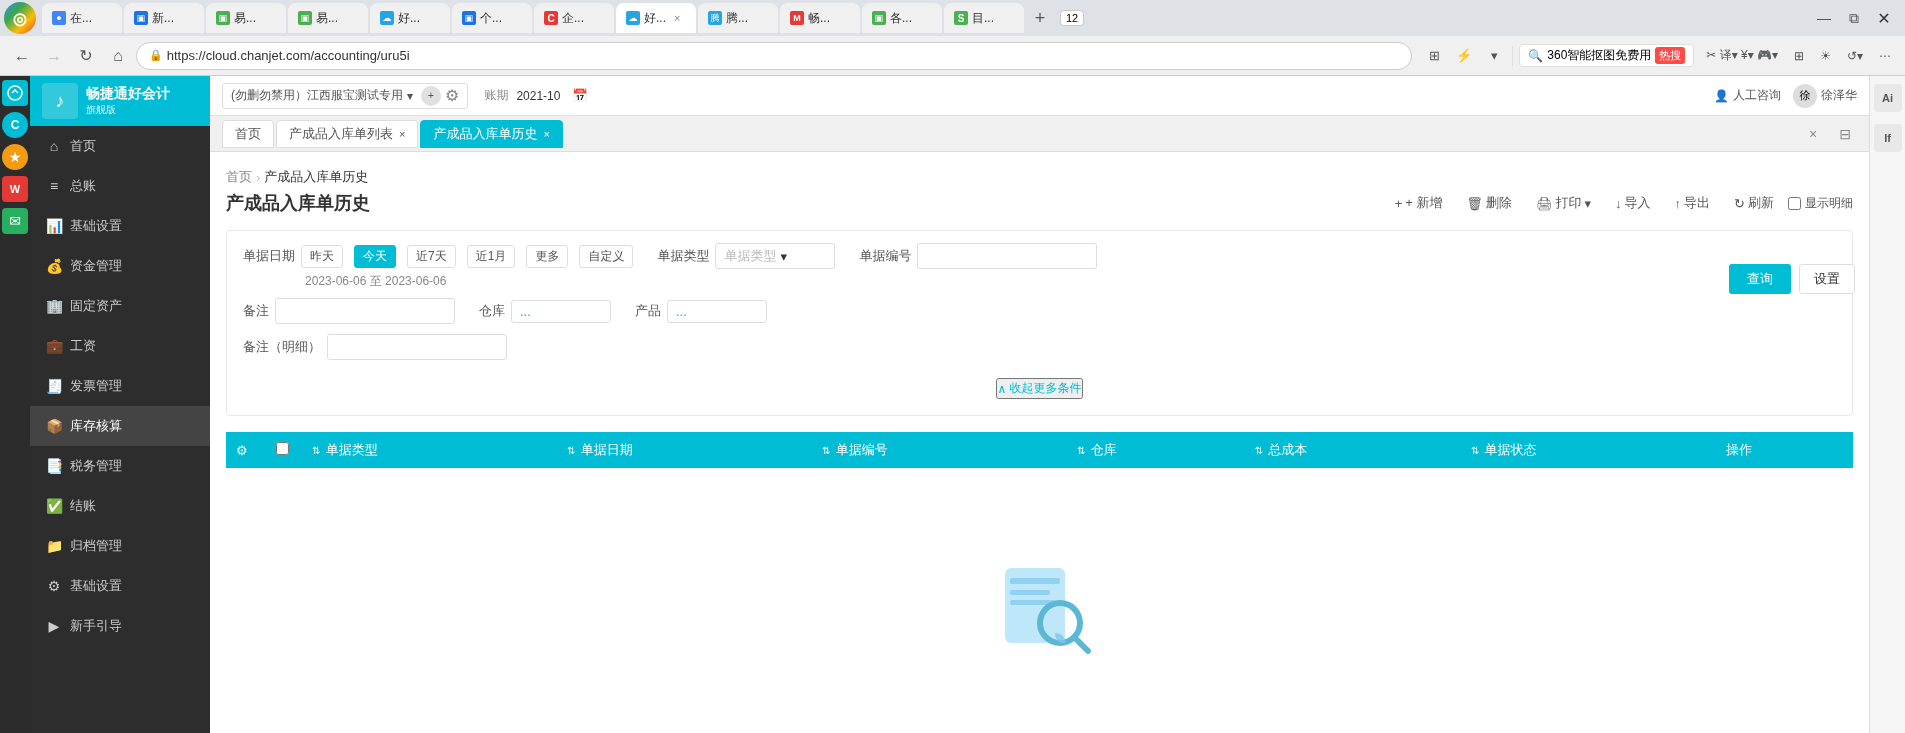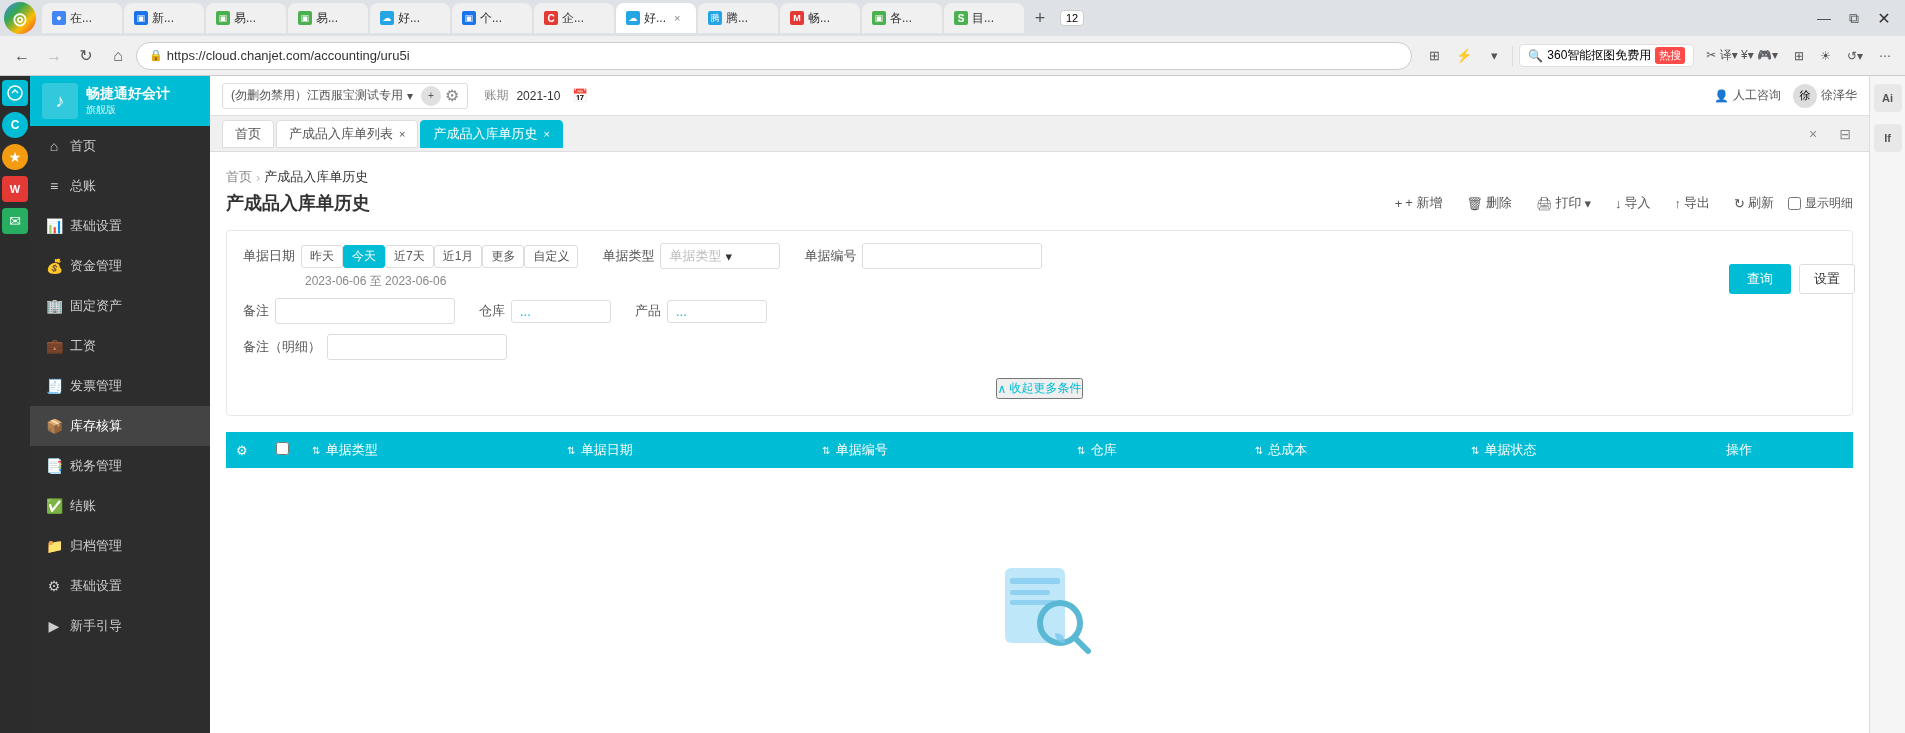--- a/index.html
+++ b/index.html
@@ -60,21 +60,21 @@
     
     .main-content { flex: 1; padding: 16px; overflow-y: auto; background: #fff; }
     .page-title { font-size: 18px; font-weight: bold; color: #333; margin-bottom: 16px; }
     .action-btn { display: flex; align-items: center; gap: 3px; padding: 4px 10px; font-size: 13px; cursor: pointer; color: #555; background: none; border: none; }
 
     
     .search-form { background: #fff; border: 1px solid #e8e8e8; border-radius: 4px; padding: 12px 16px; margin-bottom: 16px; }
     .search-row { display: flex; align-items: center; gap: 24px; margin-bottom: 10px; flex-wrap: wrap; }
     .search-field { display: flex; align-items: center; gap: 6px; }
     .search-label { color: #555; font-size: 13px; white-space: nowrap; }
-    .date-filter-group { display: flex; align-items: center; gap: 0; }
+    .date-filter-group { display: flex; align-items: center; gap: 11px; }
     .date-btn { padding: 2px 8px; font-size: 12px; border: 1px solid #ddd; border-radius: 3px; cursor: pointer; color: #555; background: #fff; }
     .date-btn.active { background: #00bcd4; color: #fff; border-color: #00bcd4; }
     .date-range-text { font-size: 12px; color: #888; }
     .search-select { border: 1px solid #ddd; border-radius: 3px; padding: 3px 8px; font-size: 13px; color: #333; min-width: 120px; display: flex; align-items: center; gap: 4px; cursor: pointer; }
     .search-input-field { border: 1px solid #ddd; border-radius: 3px; padding: 3px 8px; font-size: 13px; color: #333; width: 180px; height: 26px; }
     .search-query-btn { background: #00bcd4; color: #fff; border: none; border-radius: 3px; padding: 5px 18px; font-size: 13px; cursor: pointer; }
     .search-settings-btn { background: #fff; color: #333; border: 1px solid #ddd; border-radius: 3px; padding: 5px 14px; font-size: 13px; cursor: pointer; }
 
     .collapse-row { display: flex; justify-content: center; padding: 8px 0 4px; }
     .collapse-btn { color: #00bcd4; font-size: 12px; cursor: pointer; display: flex; align-items: center; gap: 3px; }

